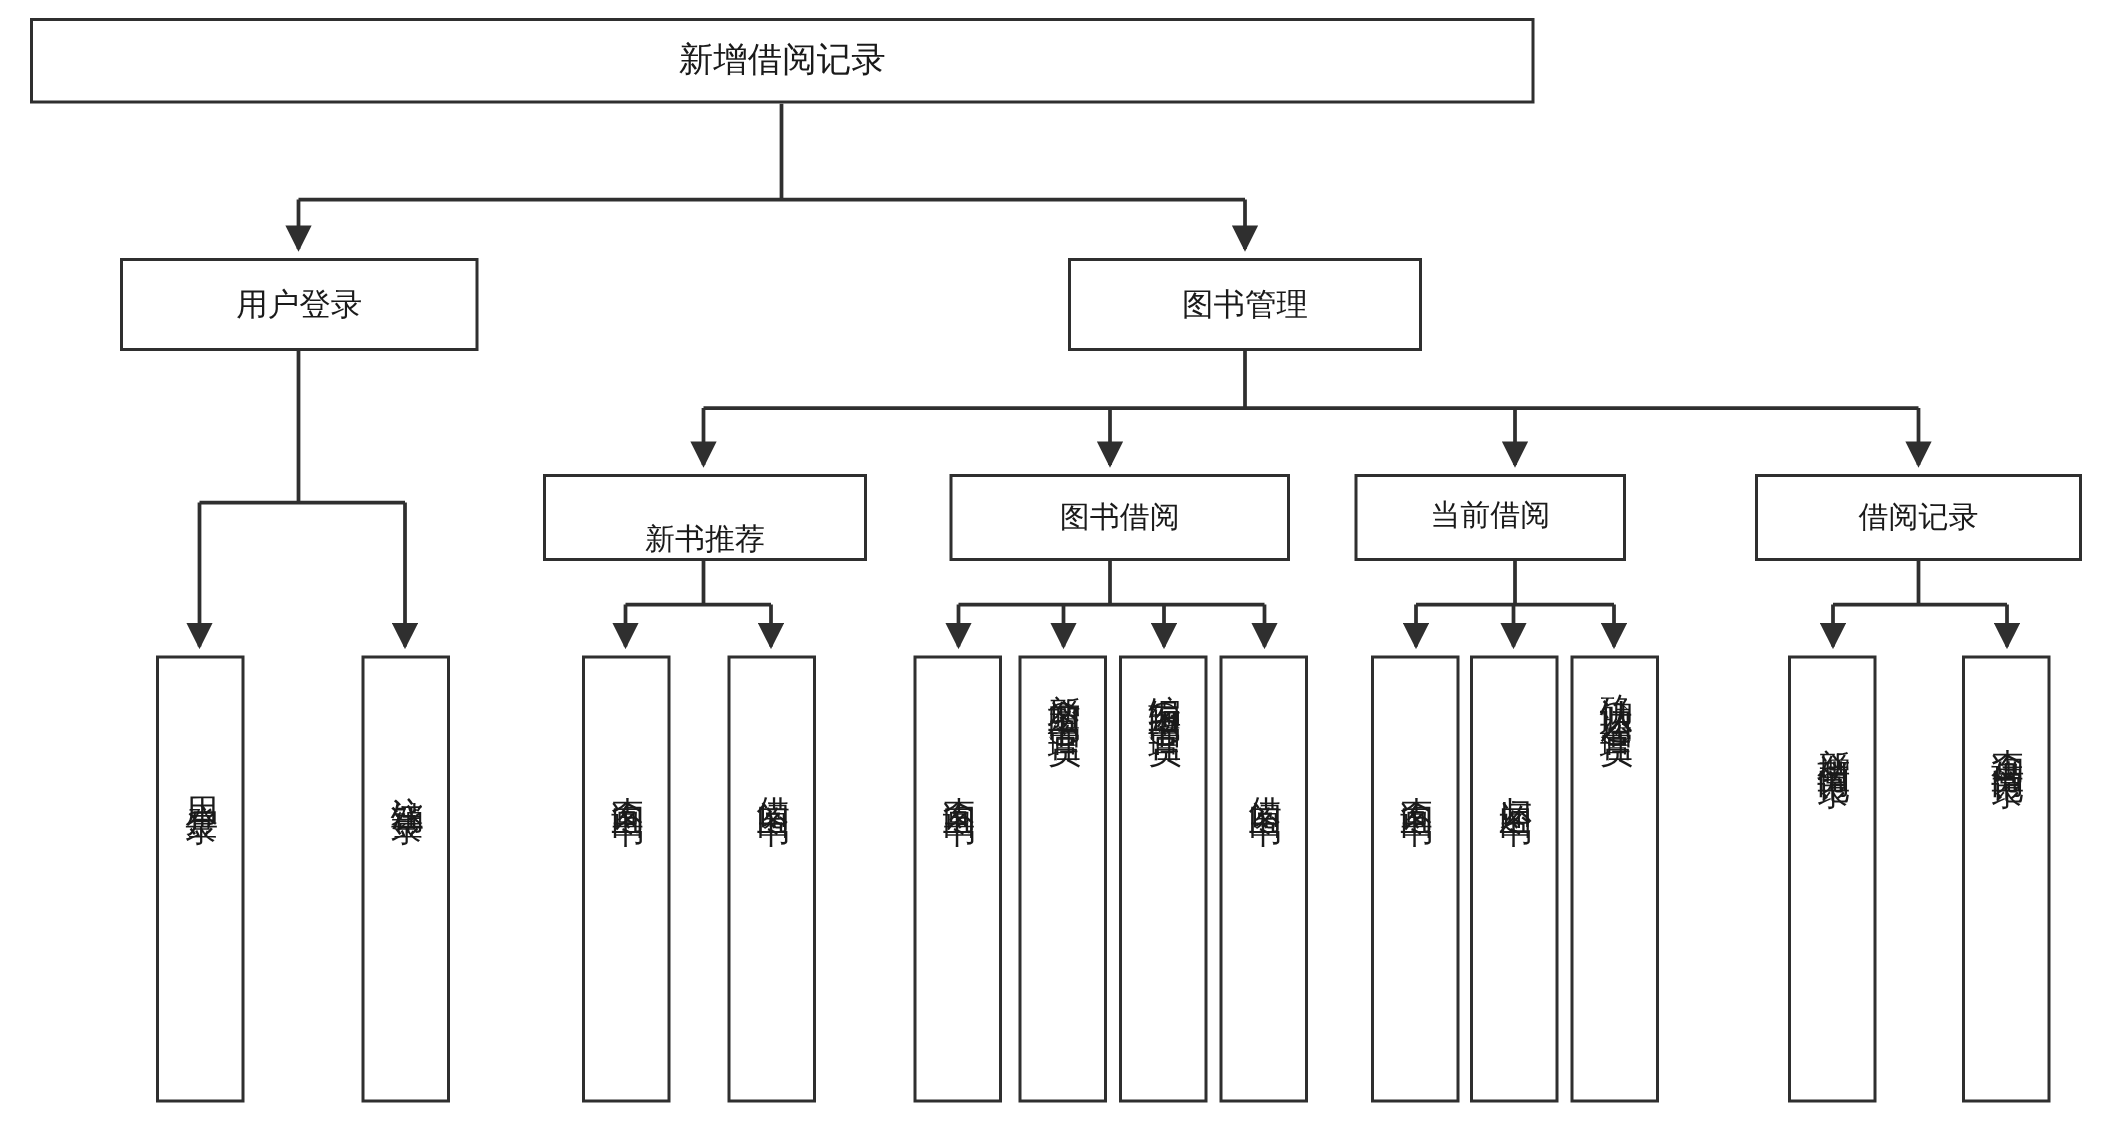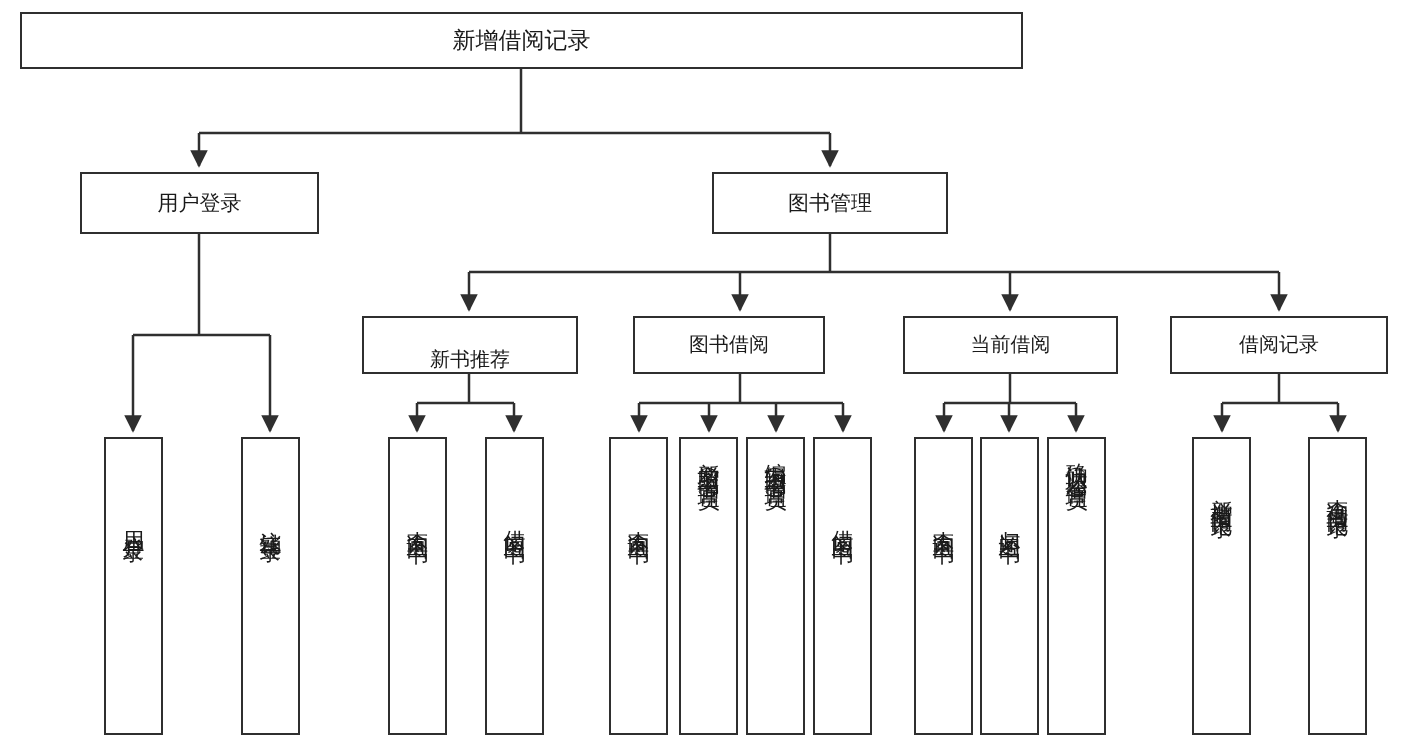--- a/index.html
+++ b/index.html
@@ -134,25 +134,25 @@
   </div>
 
   <div class="node lvl1" style="left:712px; top:172px; width:236px; height:62px;">
     <span>图书管理</span>
   </div>
 
   <div class="node lvl2" style="left:362px; top:316px; width:216px; height:58px;align-items:flex-end;">
     <span>新书推荐</span>
   </div>
 
-  <div class="node lvl2" style="left:633px; top:316px; width:192px; height:58px;">
+  <div class="node lvl2" style="left:633px; top:316px; width:227px; height:58px;">
     <span>图书借阅</span>
   </div>
 
-  <div class="node lvl2" style="left:903px; top:316px; width:215px; height:58px;font-family:Liberation Serif, serif;">
+  <div class="node lvl2" style="left:903px; top:316px; width:181px; height:58px;font-family:Liberation Serif, serif;">
     <span>当前借阅</span>
   </div>
 
   <div class="node lvl2" style="left:1170px; top:316px; width:218px; height:58px;">
     <span>借阅记录</span>
   </div>
 
   <div class="node leaf" style="left:104px; top:437px; width:59px; height:298px; padding-top:74px;">
     <span class="vtext">用户登录</span>
   </div>

